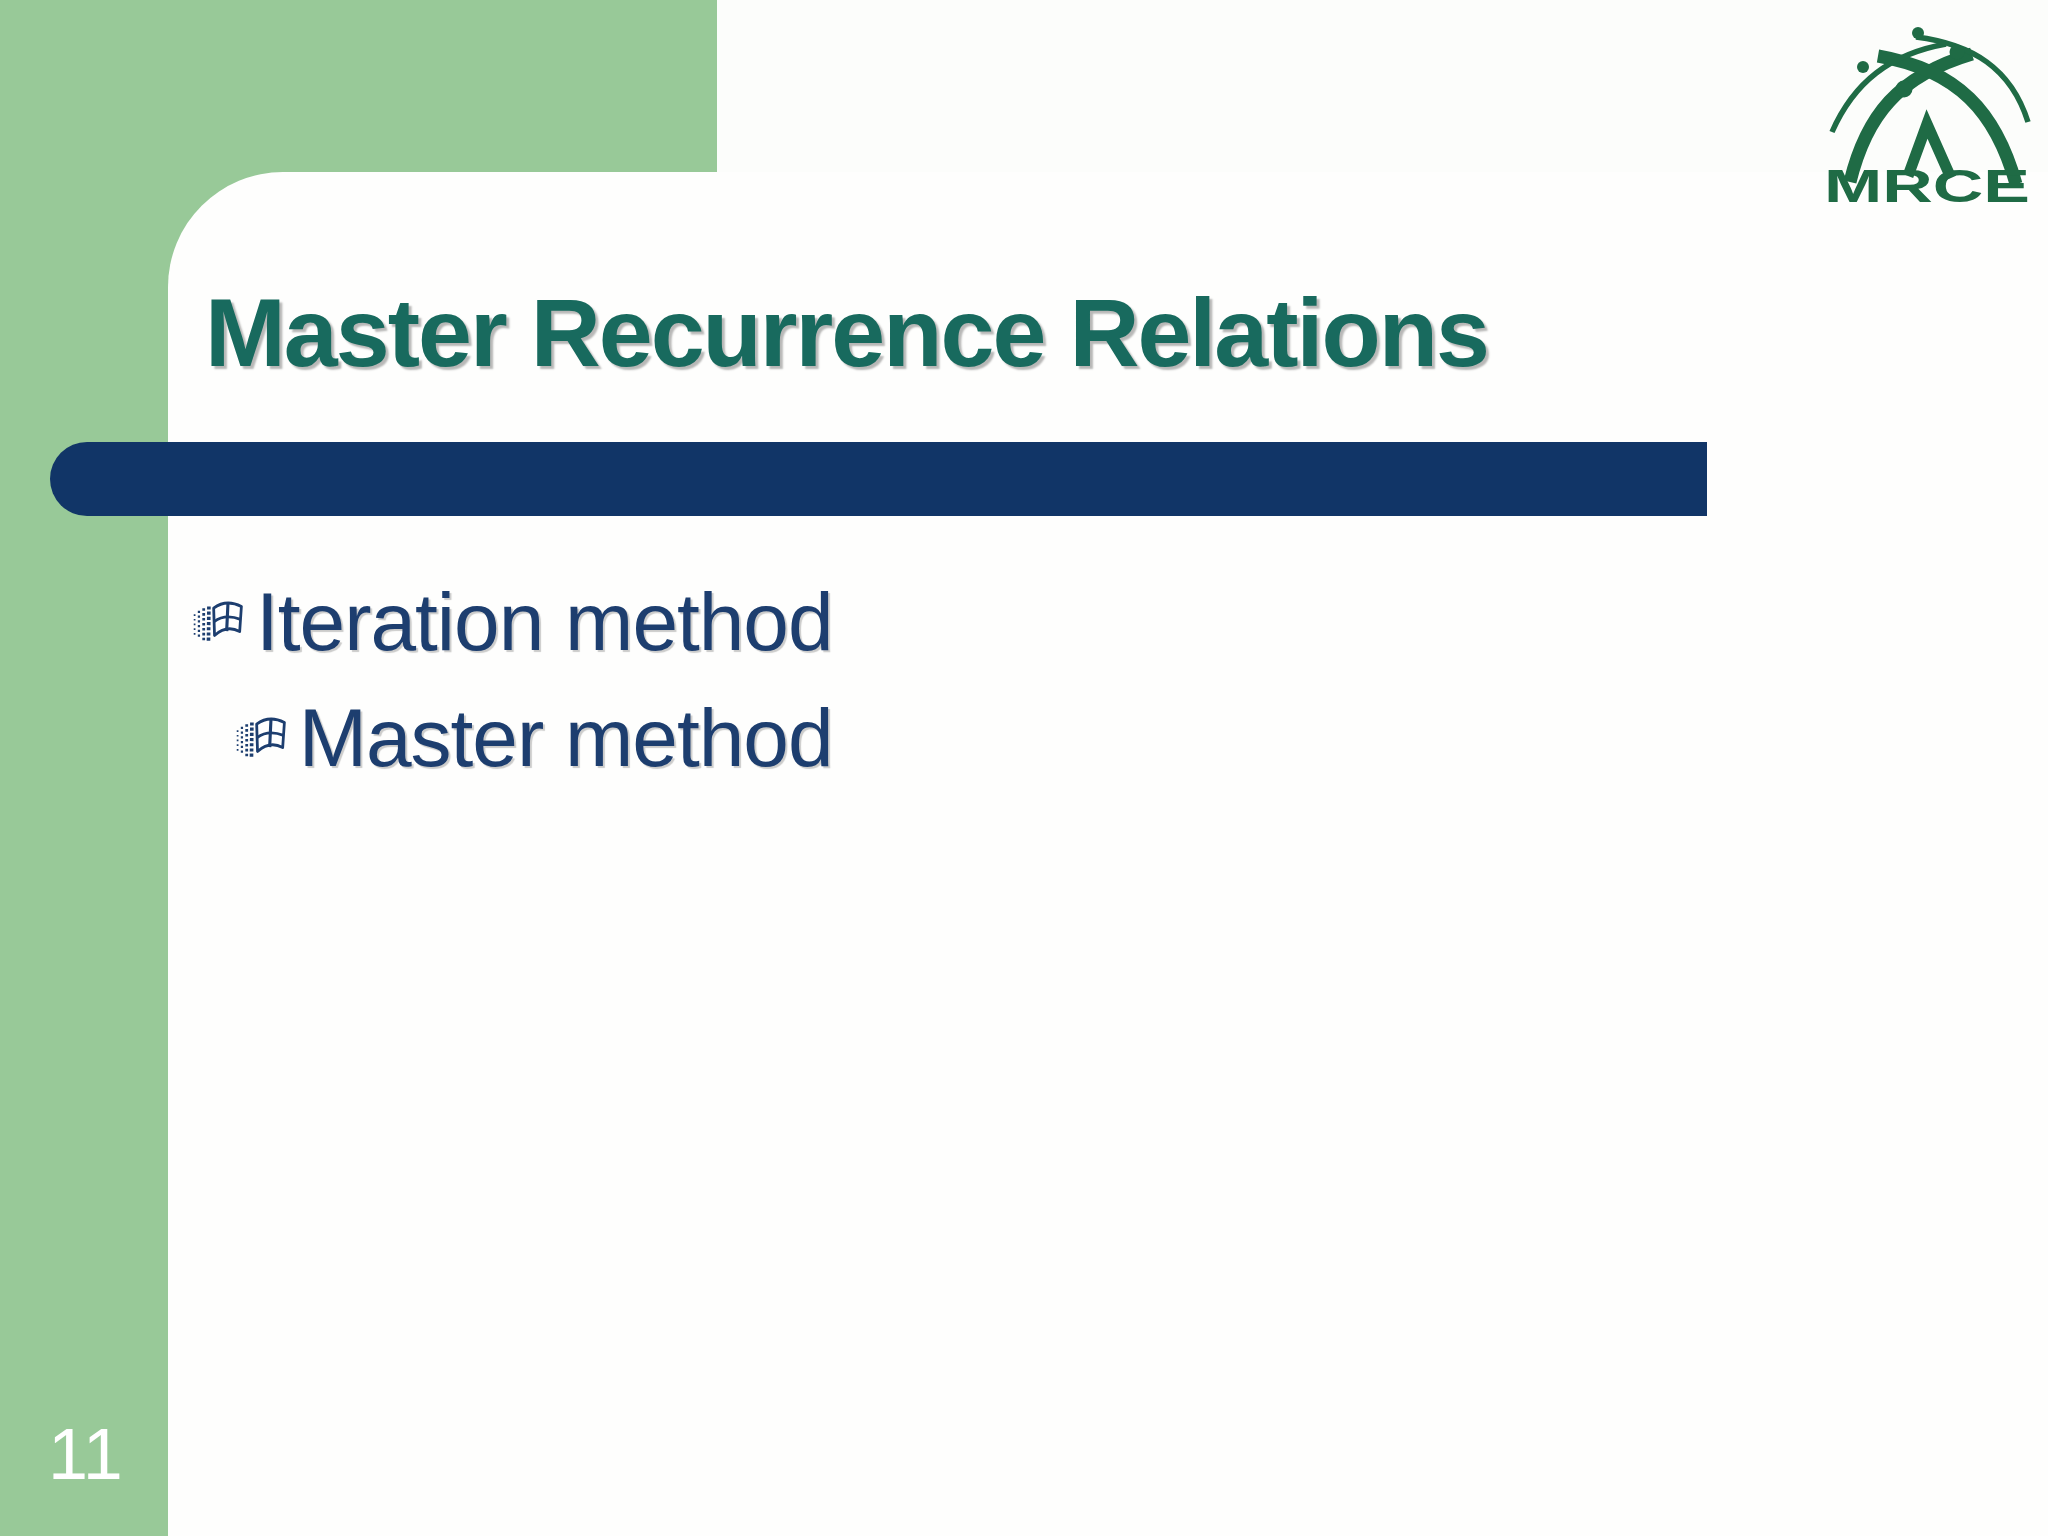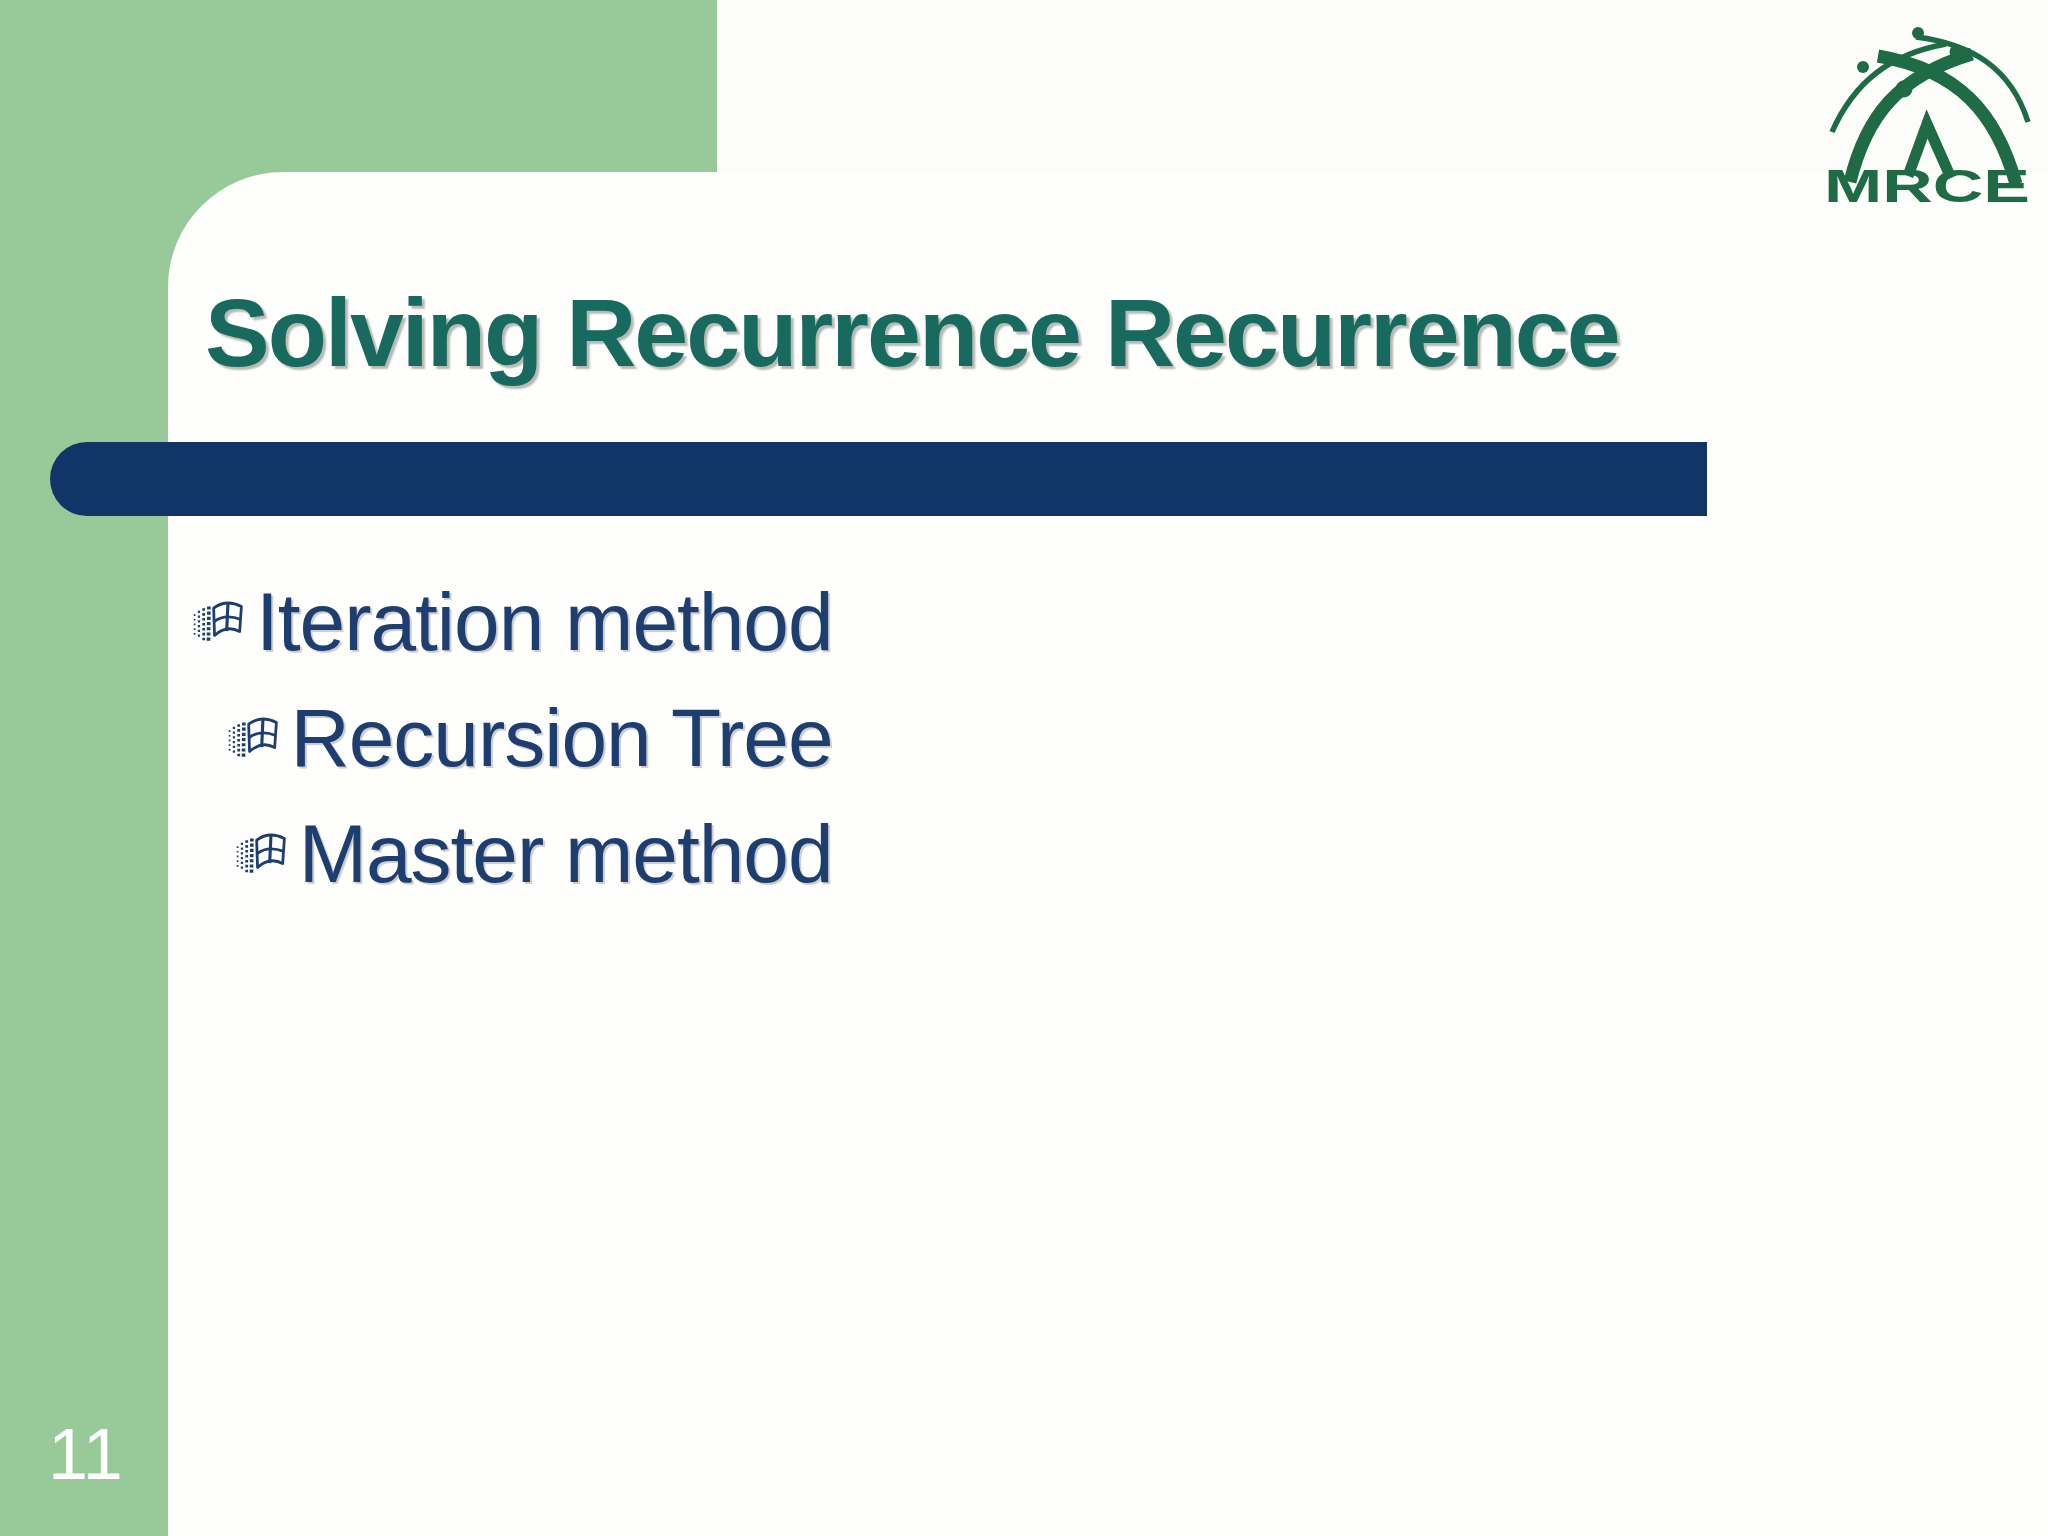--- a/index.html
+++ b/index.html
@@ -35,21 +35,21 @@
 </head>
 <body>
 
 <div class="stage">
 
   <div class="green-top"></div>
   <div class="green-side"></div>
   <div class="content-card"></div>
   <div class="title-bar"></div>
 
-  <div class="page-title">Solving Recurrence Recurrence</div>
+  <div class="page-title">Master Recurrence Relations</div>
 
   <svg class="defs-holder" aria-hidden="true">
     <symbol id="winflag" viewBox="0 0 60 52">
       <g class="flag-dots" fill="none">
         <line x1="3" y1="17" x2="3" y2="44" stroke-width="2" stroke-dasharray="2 3.4"></line>
         <line x1="8" y1="13" x2="8" y2="46" stroke-width="2.6" stroke-dasharray="2.5 3"></line>
         <line x1="13.5" y1="10" x2="13.5" y2="48" stroke-width="3.2" stroke-dasharray="3 2.7"></line>
         <line x1="19.5" y1="8" x2="19" y2="50" stroke-width="4.2" stroke-dasharray="3.6 2.4"></line>
       </g>
       <g class="flag-lines" fill="none" stroke-linejoin="round">
@@ -59,26 +59,20 @@
       </g>
     </symbol>
   </svg>
 
   <div class="bullet-list">
     <div class="bullet-item">
       <svg class="bullet-icon" viewBox="0 0 60 52">
           <use href="#winflag"></use>
         </svg>
       <span class="bullet-label">Iteration method</span>
-    </div>
-    <div class="bullet-item">
-      <svg class="bullet-icon" viewBox="0 0 60 52">
-          <use href="#winflag"></use>
-        </svg>
-      <span class="bullet-label">Recursion Tree</span>
     </div>
     <div class="bullet-item">
       <svg class="bullet-icon" viewBox="0 0 60 52">
           <use href="#winflag"></use>
         </svg>
       <span class="bullet-label">Master method</span>
     </div>
   </div>
 
   <svg class="mrce-logo" viewBox="0 0 214 196">

